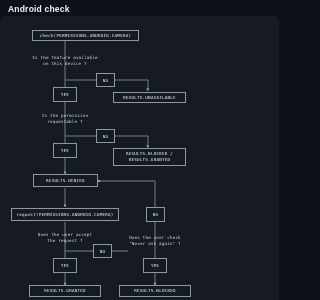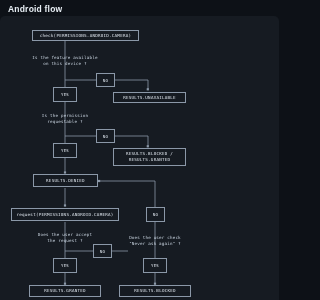--- a/index.html
+++ b/index.html
@@ -101,21 +101,21 @@
     stroke: #8b98a8;
     stroke-width: 0.8;
     fill: none;
   }
 </style>
 </head>
 <body>
 
 <div id="page">
 
-  <div id="page-title">Android flow</div>
+  <div id="page-title">Android check</div>
 
   <div id="card">
     <div id="diagram">
 
       <svg class="edges" viewBox="0 0 279 284">
 
         <line x1="65" y1="24" x2="65" y2="38"></line>
 
         <line x1="65" y1="38" x2="65" y2="57"></line>
 

